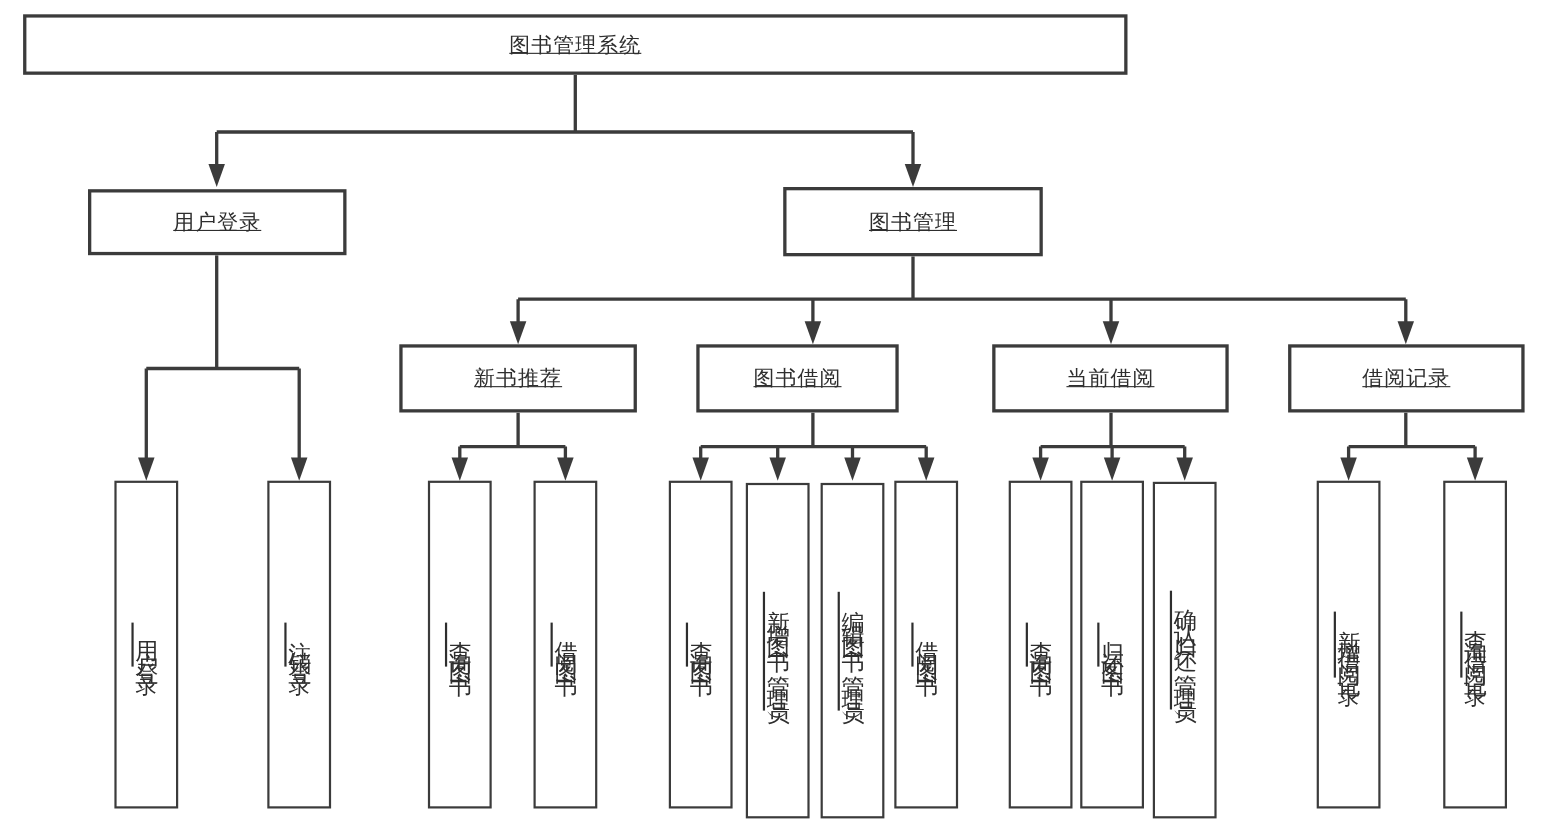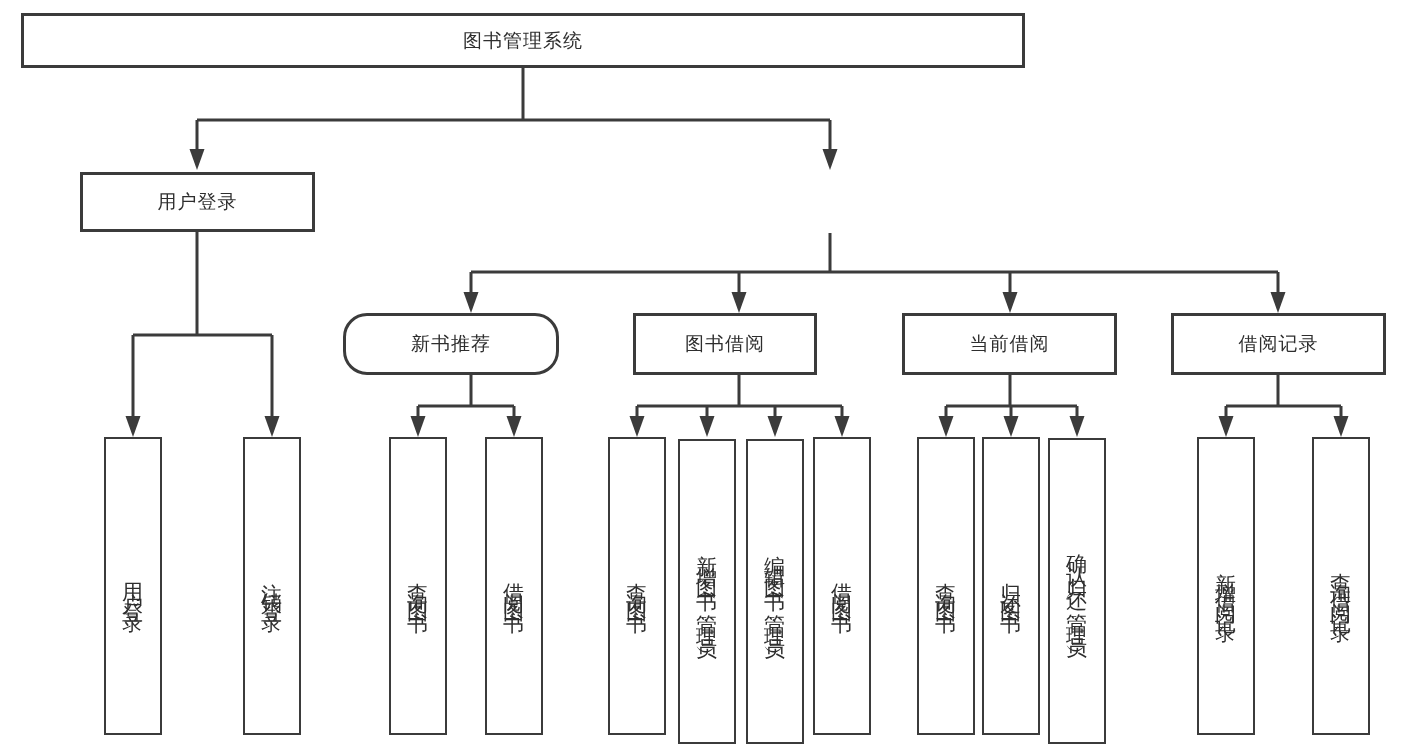--- a/index.html
+++ b/index.html
@@ -20,40 +20,41 @@
   svg.connectors path{stroke:var(--line);stroke-width:3;fill:none;}
   svg.connectors polygon{fill:var(--line);stroke:none;}
 
   .node{
     position:absolute;
     box-sizing:border-box;
     background:#fff;
     border:3px solid var(--line);
     display:flex;align-items:center;justify-content:center;
     color:var(--text);
+    text-decoration:underline;
   }
   .hnode span{font-size:19px;letter-spacing:1px;white-space:nowrap;}
   .leaf{border-width:2.5px;width:58px;top:437px;height:298px;}
   .leaf span{
     writing-mode:vertical-rl;
     text-orientation:mixed;
     font-size:21px;
     letter-spacing:10px;
     line-height:1;
   }
   .leaf.tall{top:439px;height:305px;}
   .leaf.tall span{letter-spacing:12px;}
 
   
   #n-root{left:21px;top:13px;width:1004px;height:55px;}
   
   #n-user-login{left:80px;top:172px;width:235px;height:60px;}
   #n-book-mgmt{left:712px;top:170px;width:236px;height:63px;}
   
-  #n-new-book{left:343px;top:313px;width:216px;height:62px;border-radius:24px;}
+  #n-new-book{left:363px;top:313px;width:216px;height:62px;}
   #n-borrowing{left:633px;top:313px;width:184px;height:62px;}
   #n-current{left:902px;top:313px;width:215px;height:62px;}
   #n-records{left:1171px;top:313px;width:215px;height:62px;}
   
   #l-user-login{left:104px;}
   #l-logout{left:243px;}
   #l-query1{left:389px;}
   #l-borrow1{left:485px;}
   #l-query2{left:608px;}
   #l-add-admin{left:678px;}
@@ -111,20 +112,23 @@
       </g>
   </svg>
 
   <div class="node hnode" id="n-root">
     <span>图书管理系统</span>
   </div>
 
   <div class="node hnode" id="n-user-login">
     <span>用户登录</span>
   </div>
+  <div class="node hnode" id="n-book-mgmt">
+    <span>图书管理</span>
+  </div>
 
   <div class="node hnode" id="n-new-book">
     <span>新书推荐</span>
   </div>
   <div class="node hnode" id="n-borrowing">
     <span>图书借阅</span>
   </div>
   <div class="node hnode" id="n-current">
     <span>当前借阅</span>
   </div>

